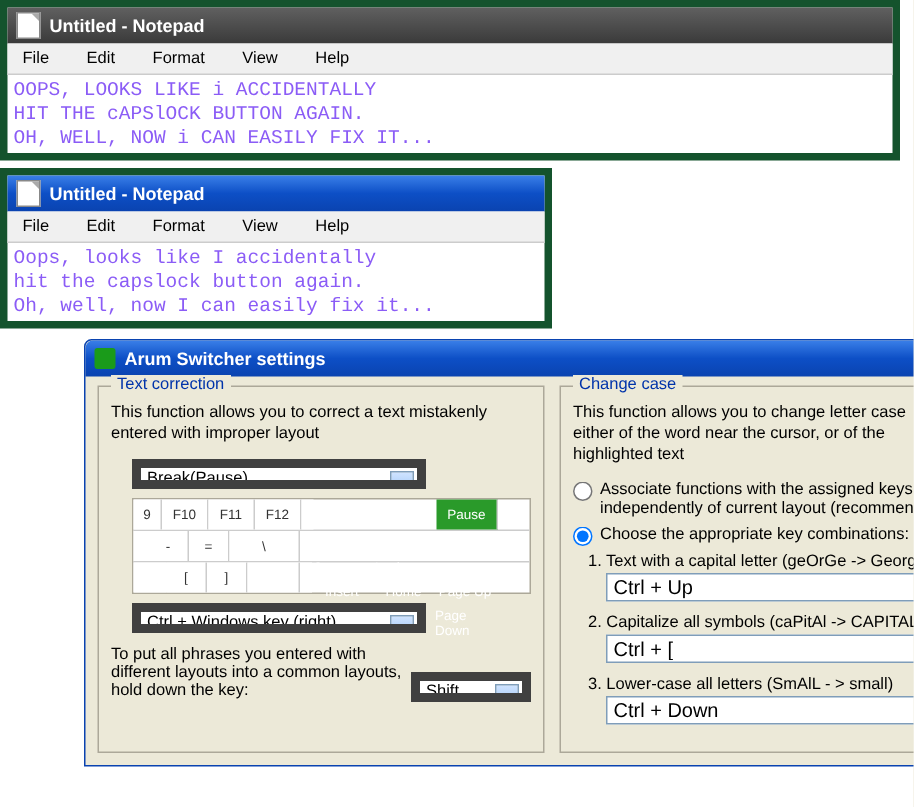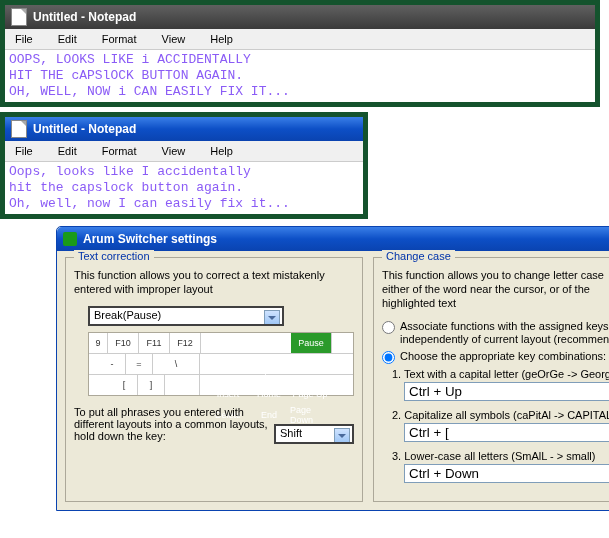--- a/index.html
+++ b/index.html
@@ -115,21 +115,21 @@
   background: #ece9d8;
   padding: 0 4px;
   color: #0033aa;
 }
 .desc { color: #000; margin: 4px 0 10px; line-height: 14px; }
 
 .dropdown {
   display: block;
   width: 196px;
   height: 20px;
-  border: 2px solid #404040;
+  border: 6px solid #404040;
   background: #fff;
   padding: 1px 18px 1px 4px;
   position: relative;
   box-sizing: border-box;
   white-space: nowrap;
   overflow: hidden;
 }
 .dropdown::after {
   content:"";
   position:absolute; right:2px; top:2px;
@@ -269,20 +269,23 @@
             <div class="key" style="width:26px">]</div>
             <div class="key" style="width:34px"></div>
             <div class="key" style="width:8px;border:none"></div>
             <div class="key dark" style="width:40px">Delete</div>
             <div class="key dark" style="width:40px">End</div>
             <div class="key dark" style="width:40px">Page Down</div>
           </div>
         </div>
       </div>
 
+      <div class="dropdown" style="margin-left:14px">
+        <span>Ctrl + Windows key (right)</span>
+      </div>
 
       <div style="display:flex; align-items:flex-end; gap:6px; margin-top:4px">
         <div class="label" style="flex:1; white-space:pre-line">To put all phrases you entered with different layouts into a common layouts,
 hold down the key:</div>
         <div class="dropdown" style="width:80px">
           <span>Shift</span>
         </div>
       </div>
     </div>
 

